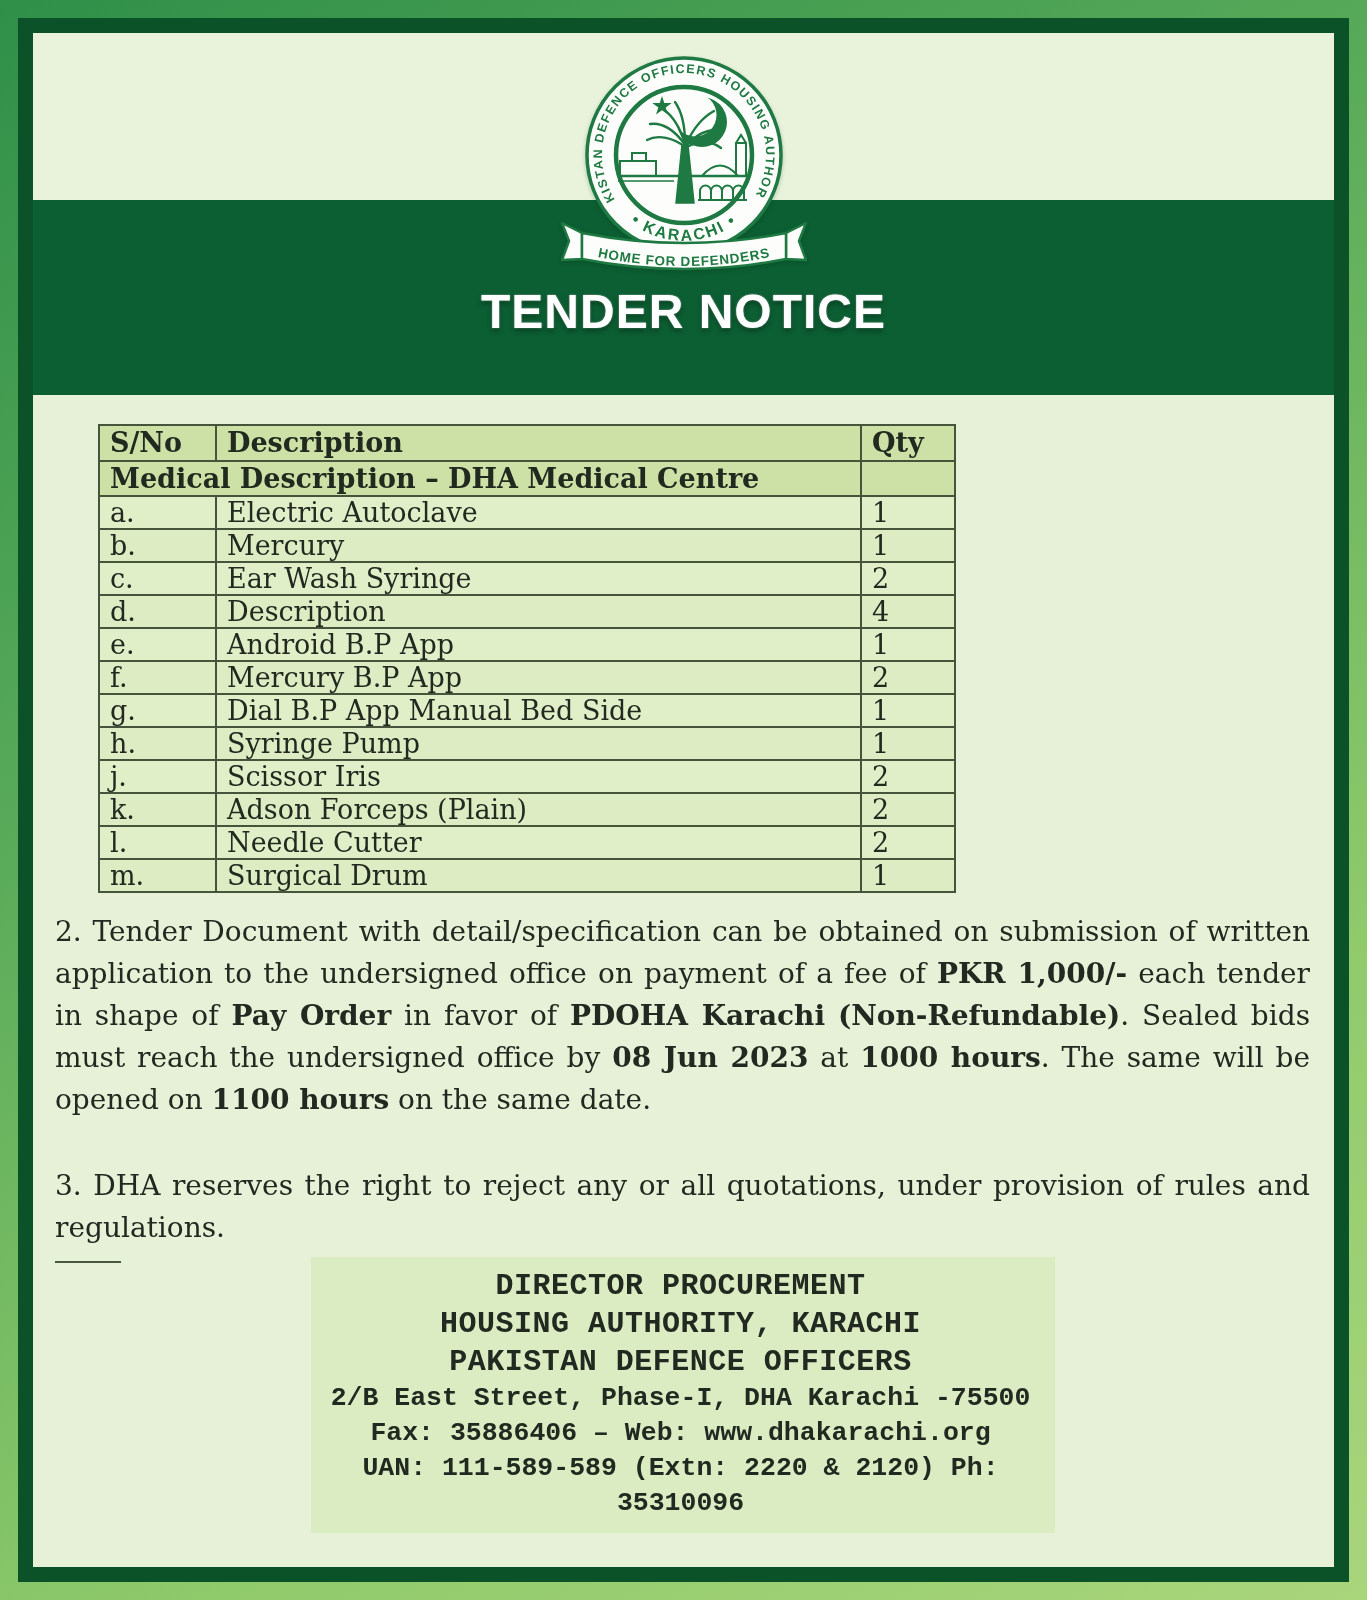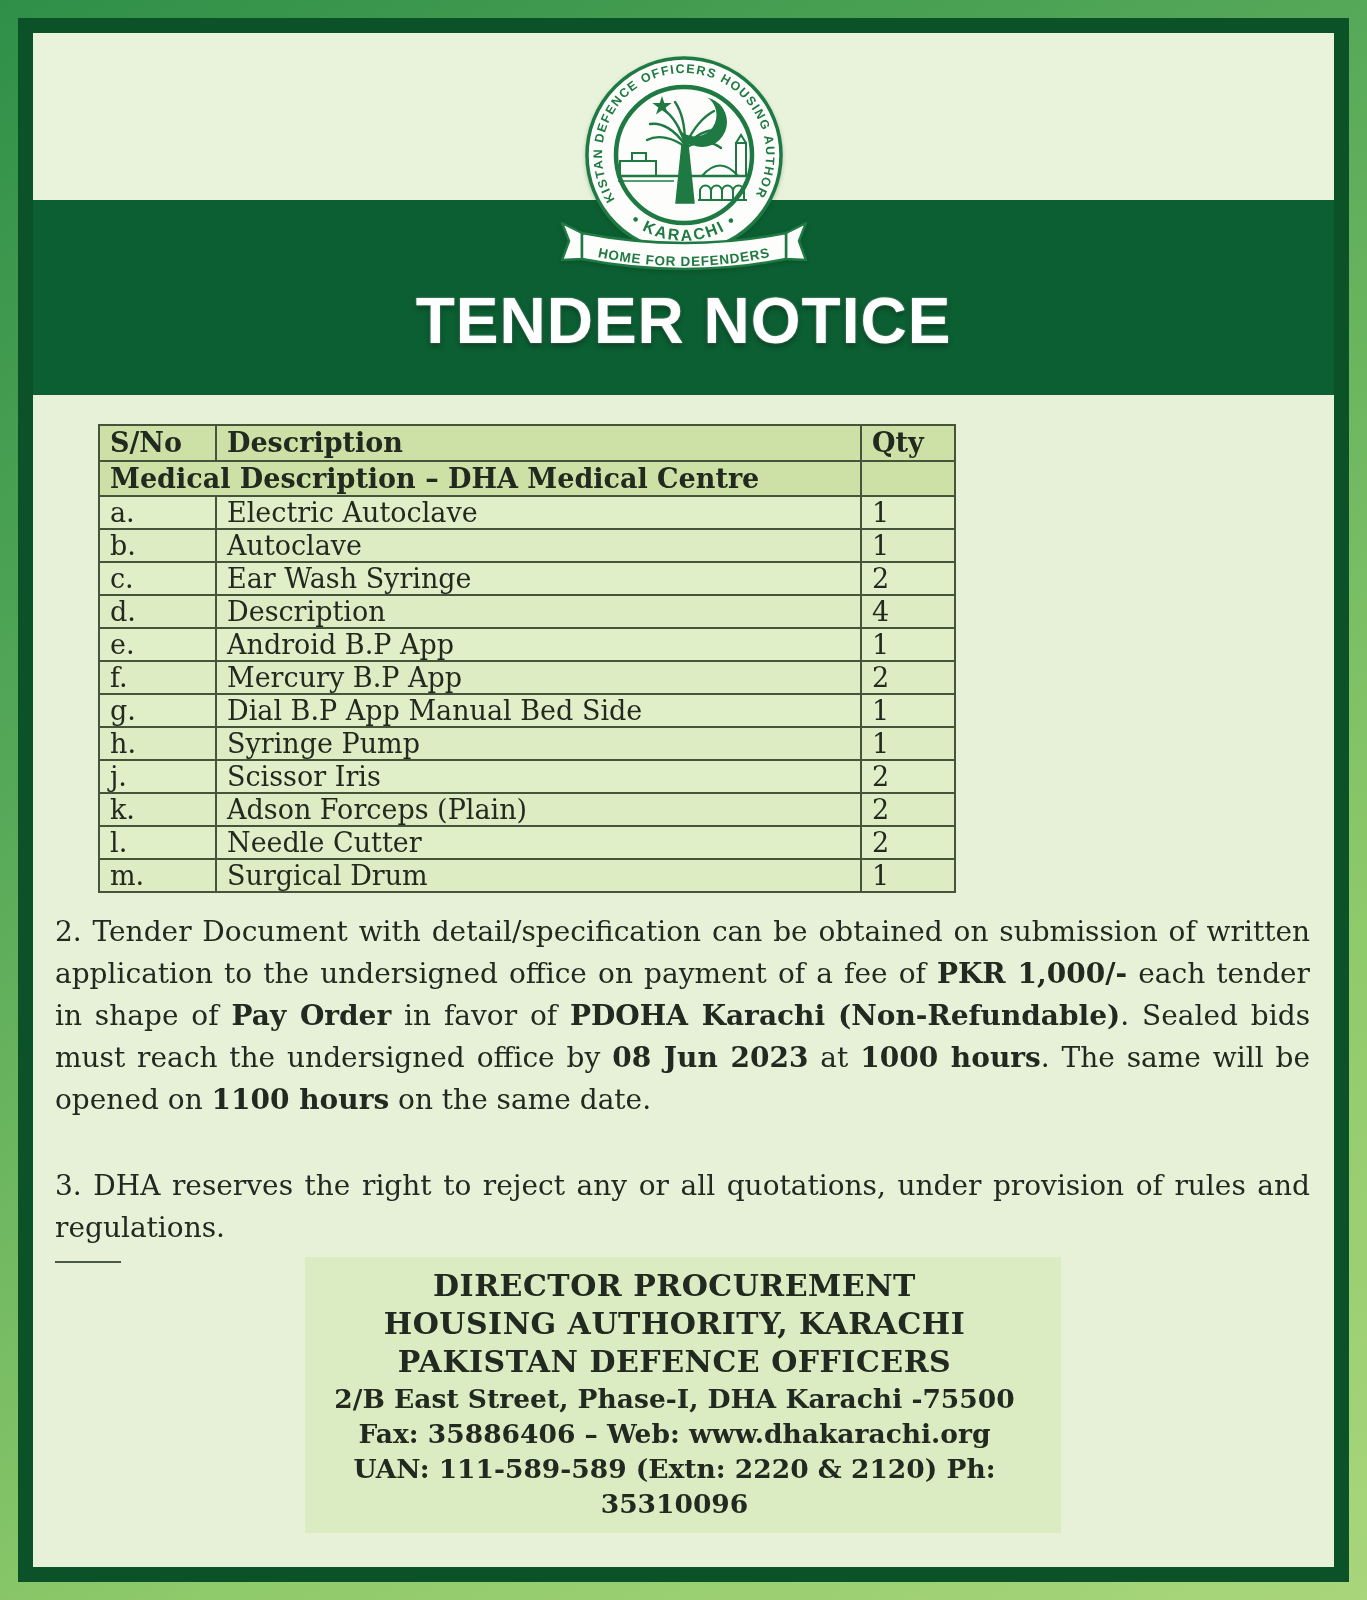--- a/index.html
+++ b/index.html
@@ -25,21 +25,21 @@
     background:var(--content-bg,#e7f1d7);
   }
   .top-panel{height:167px;background:var(--panel-bg,#e9f3dc);}
   .title-band{
     height:195px;background:var(--band-green,#0c5e33);
     text-align:center;flex:none;
   }
   .title-band h1{
     margin:0;padding-top:84px;
     font-family:"Liberation Sans",sans-serif;
-    font-weight:700;font-size:64px;letter-spacing:1px;
+    font-weight:700;font-size:48px;letter-spacing:1px;
     color:#ffffff;
     text-shadow:0 3px 5px rgba(0,35,14,.5), 0 0 2px rgba(255,255,255,.6);
   }
   .logo{
     position:absolute;top:12px;left:50%;
     transform:translateX(-50%);
     z-index:5;
     filter:drop-shadow(0 2px 2px rgba(0,50,20,.25));
   }
   .logo text{fill:var(--logo-green,#1e7a42);font-family:"Liberation Sans",sans-serif;font-weight:700;}
@@ -86,21 +86,22 @@
   .items-table .section-row td{background:var(--table-header-bg,#cde1a6) !important;}
   .col-sno{width:95px;}
   .col-qty{width:72px;text-align:right;}
   .mt-p2{margin-top:18px;}
   .mt-p3{margin-top:44px;}
   .signature{
     margin:8px auto 2px auto;
     width:740px;
     background:var(--footer-bg,#dcecc2);
     text-align:center;
-    padding:10px 16px 12px 0;
+    padding:10px 4px 12px 0;
+    font-family:Liberation Mono, monospace;
   }
   .sig-lg{font-weight:700;font-size:30px;line-height:38px;letter-spacing:.5px;}
   .sig-sm{font-weight:700;font-size:26.5px;line-height:35px;}
 </style>
 </head>
 <body>
 
 <div class="page">
   <div class="inner">
     <div class="doc">
@@ -180,21 +181,21 @@
               <td colspan="2">Medical Description – DHA Medical Centre</td>
               <td class="col-qty"></td>
             </tr>
           <tr>
                 <td class="col-sno">a.</td>
                 <td class="col-desc">Electric Autoclave</td>
                 <td class="col-qty">1</td>
               </tr>
               <tr>
                 <td class="col-sno">b.</td>
-                <td class="col-desc">Autoclave</td>
+                <td class="col-desc">Mercury</td>
                 <td class="col-qty">1</td>
               </tr>
               <tr>
                 <td class="col-sno">c.</td>
                 <td class="col-desc">Ear Wash Syringe</td>
                 <td class="col-qty">2</td>
               </tr>
               <tr>
                 <td class="col-sno">d.</td>
                 <td class="col-desc">Description</td>

